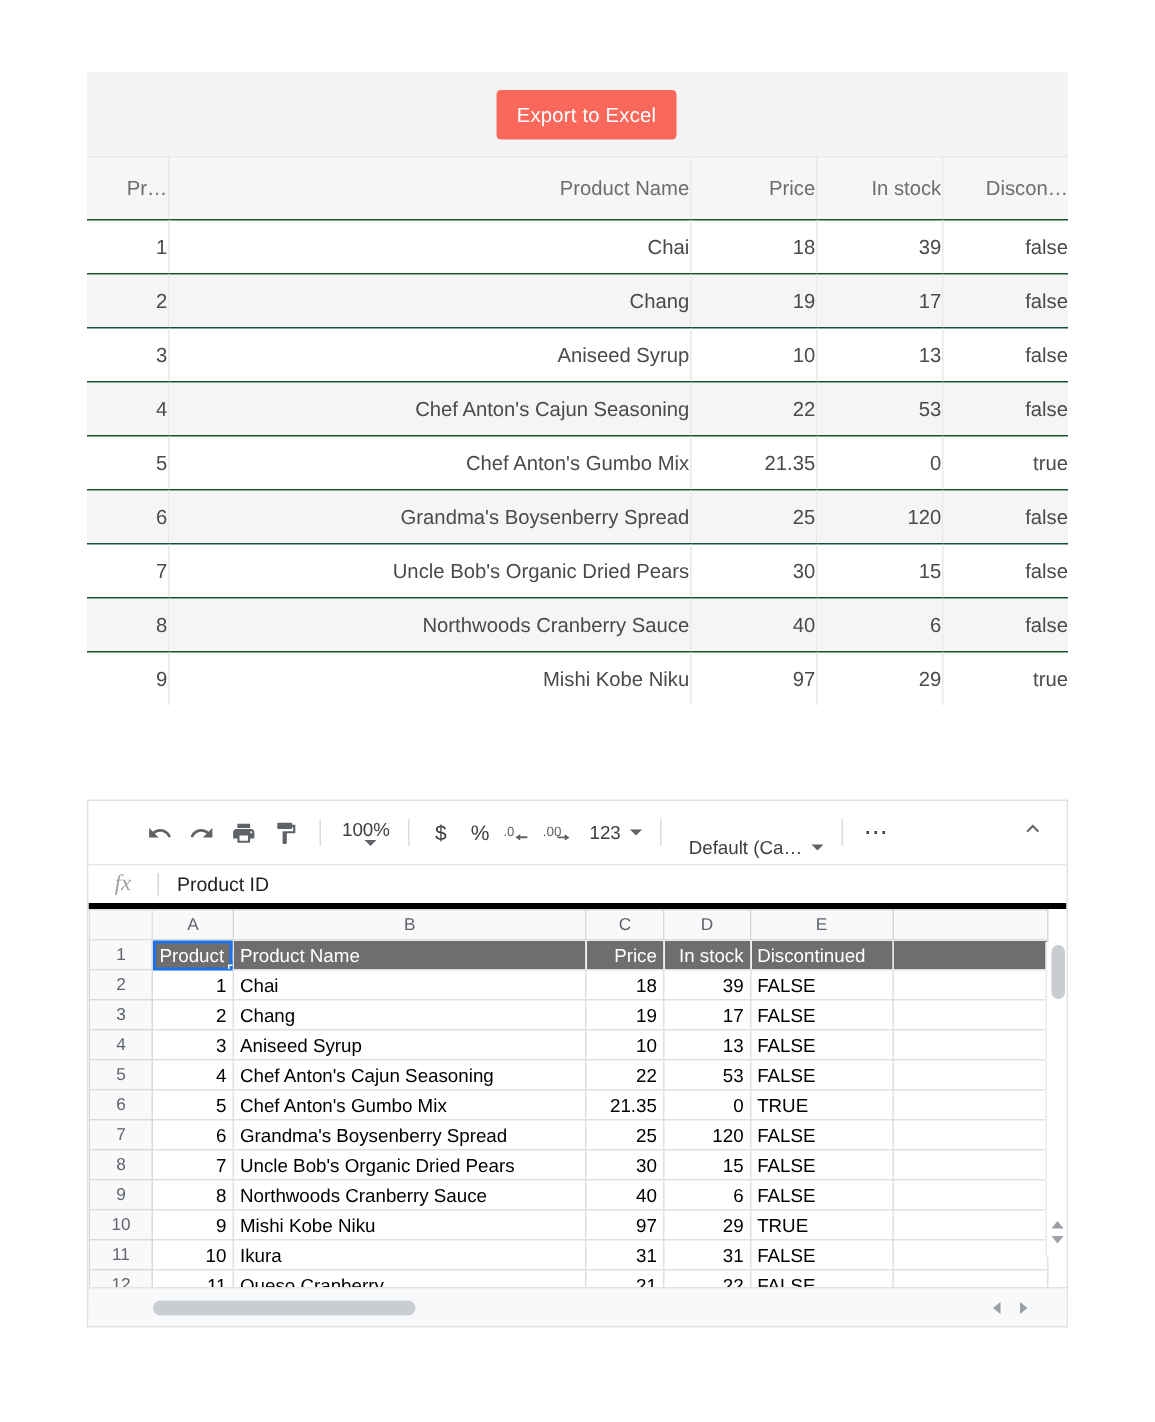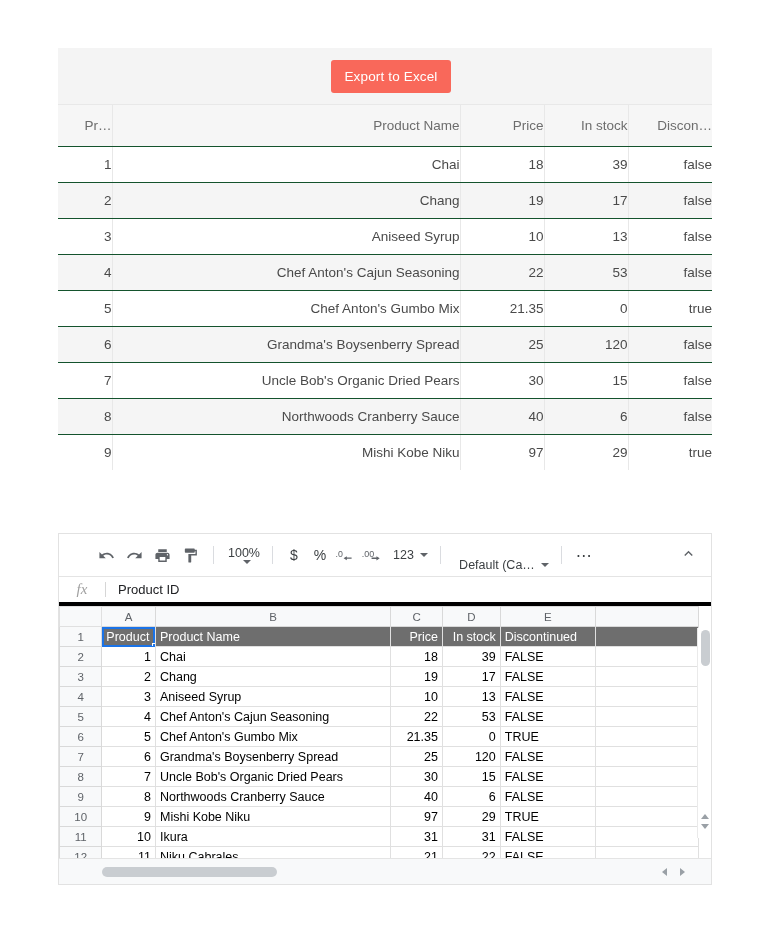--- a/index.html
+++ b/index.html
@@ -531,21 +531,21 @@
             <td class="w-a num">10</td>
             <td class="w-b">Ikura</td>
             <td class="w-c num">31</td>
             <td class="w-d num">31</td>
             <td class="w-e ctr">FALSE</td>
             <td class="w-pad"></td>
           </tr>
           <tr>
             <th class="rowhead w-rowhead">12</th>
             <td class="w-a num">11</td>
-            <td class="w-b">Niku Cabrales</td>
+            <td class="w-b">Queso Cranberry</td>
             <td class="w-c num">21</td>
             <td class="w-d num">22</td>
             <td class="w-e ctr">FALSE</td>
             <td class="w-pad"></td>
           </tr>
         </tbody>
     </table>
 
     <div id="vscroll">
       <div id="vthumb"></div>

